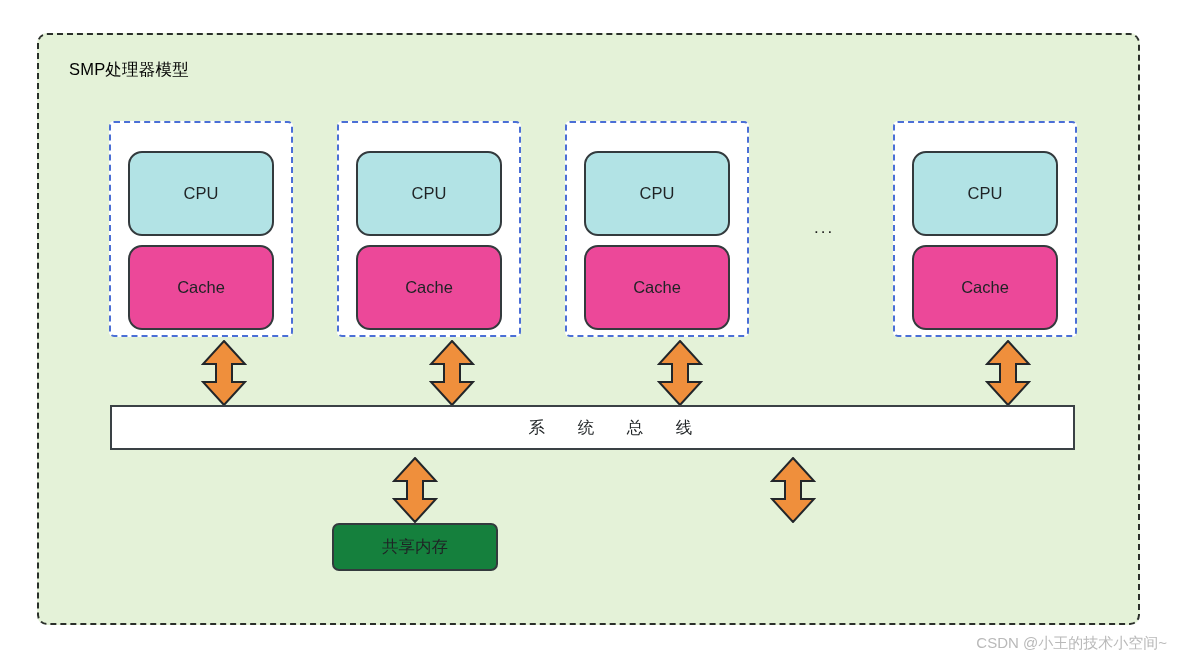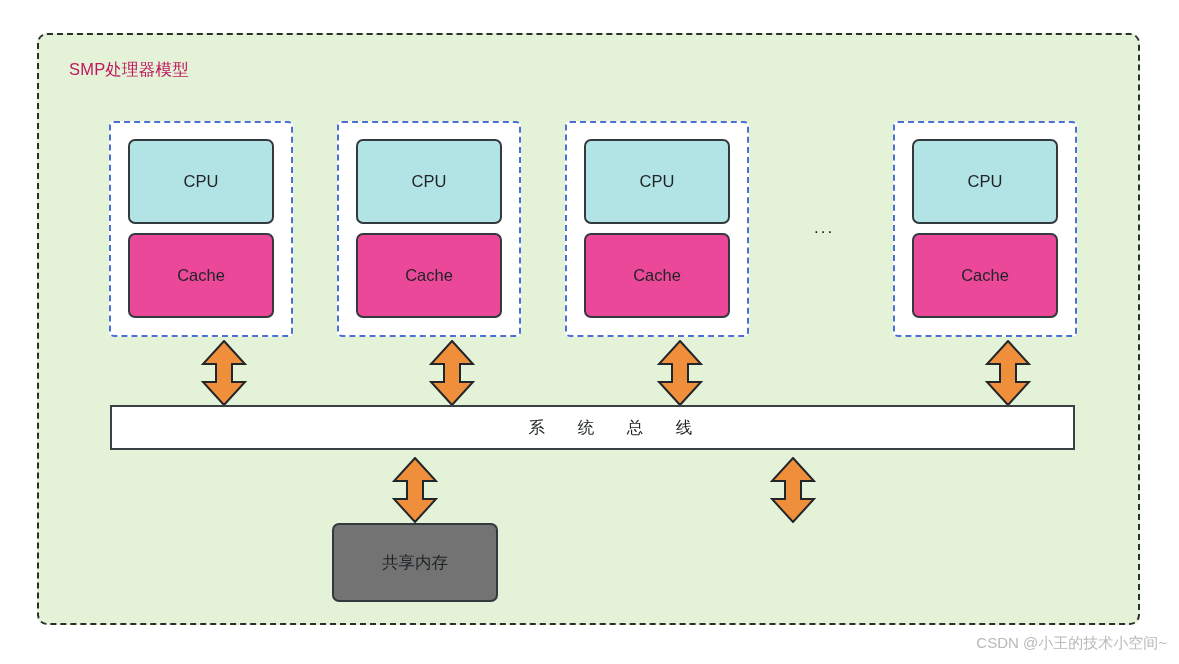--- a/index.html
+++ b/index.html
@@ -26,21 +26,21 @@
     background: #e4f2d8;
     border: 2px dashed #2a2f2a;
     border-radius: 10px;
   }
 
   #diagram-title {
     position: absolute;
     left: 30px;
     top: 24px;
     font-size: 16.5px;
-    color: #be185d;
+    color: #000000;
     letter-spacing: 0.2px;
     white-space: nowrap;
   }
 
   
   .cpu-group {
     position: absolute;
     top: 86px;
     width: 184px;
     height: 216px;
@@ -56,26 +56,27 @@
     right: 17px;
     bottom: 16px;
   }
 
   .cpu-box, .cache-box {
     position: absolute;
     left: 0;
     right: 0;
     box-sizing: border-box;
     border: 2.2px solid #333a3d;
-    border-radius: 7px;
+    border-radius: 14px;
     display: flex;
     align-items: center;
     justify-content: center;
     font-size: 16.5px;
     color: #1f2325;
+    margin-top: 12px;
   }
   .cpu-box {
     top: 0;
     height: 85px;
     background: #b2e3e5;
   }
   .cache-box {
     top: 94px;
     height: 85px;
     background: #ec4899;
@@ -118,23 +119,23 @@
     color: #1f2325;
     letter-spacing: 14px;
     text-indent: 14px;
   }
 
   
   .gold-box {
     position: absolute;
     top: 488px;
     width: 166px;
-    height: 79px;
-    box-sizing: border-box;
-    background: #737373;
+    height: 48px;
+    box-sizing: border-box;
+    background: #15803d;
     border: 2.2px solid #333a3d;
     border-radius: 7px;
     display: flex;
     align-items: center;
     justify-content: center;
     font-size: 16.5px;
     color: #1f2325;
   }
 
   

